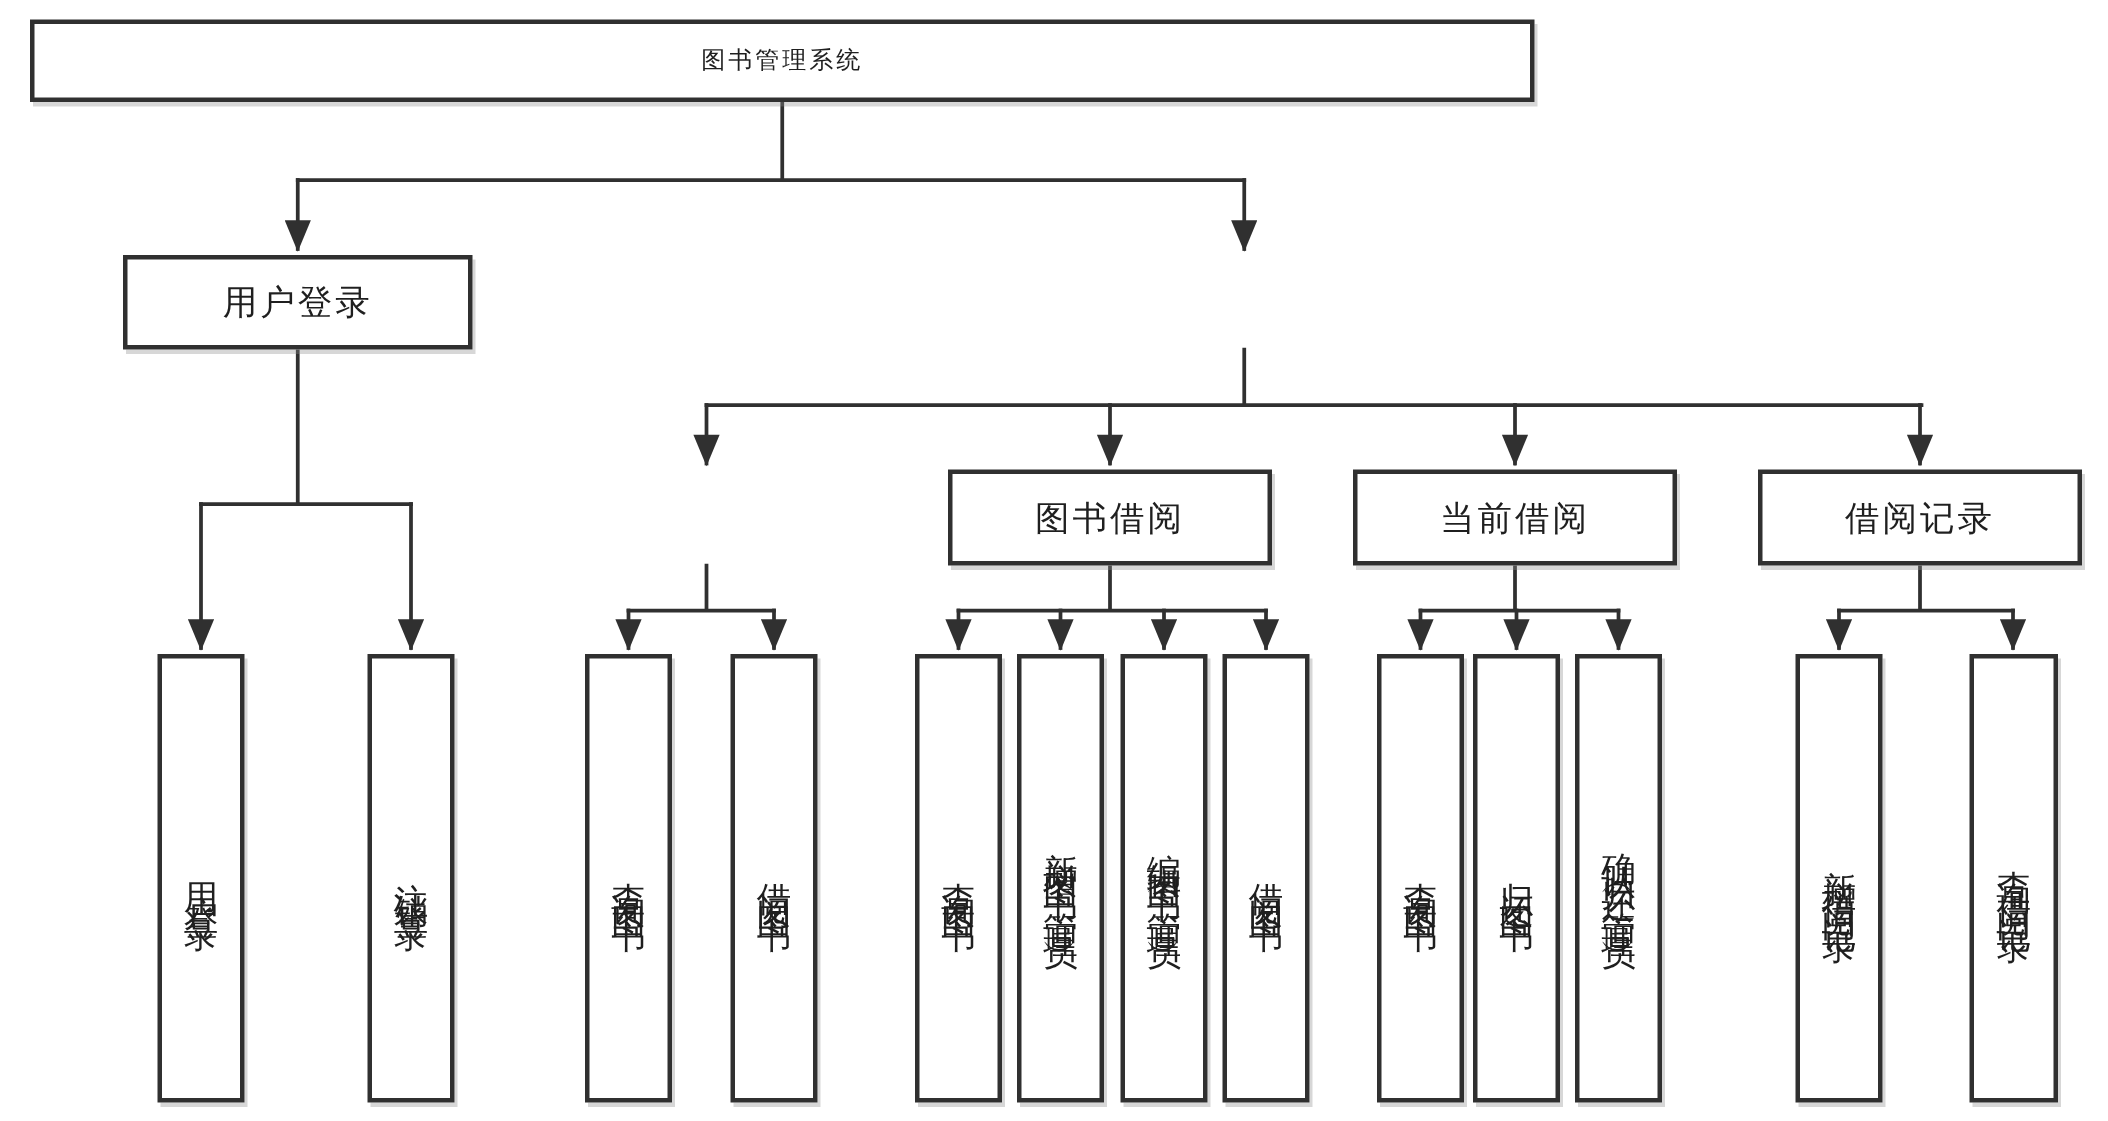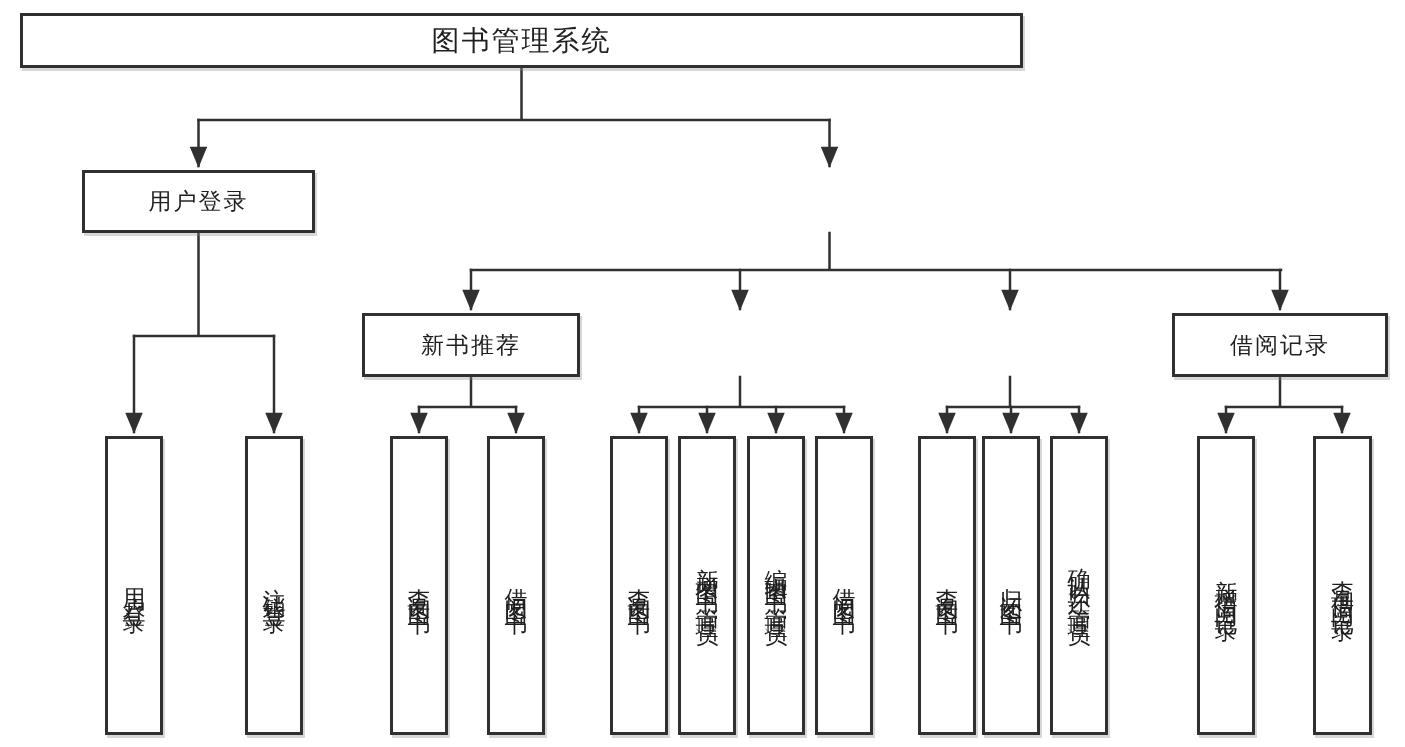--- a/index.html
+++ b/index.html
@@ -22,21 +22,21 @@
   .node{
     position:absolute;box-sizing:border-box;
     border:3px solid var(--line);
     background:#fff;
     display:flex;align-items:center;justify-content:center;
     color:var(--text);
     white-space:nowrap;
     box-shadow:2px 3px 0 rgba(140,140,140,.35);
   }
   .h{font-size:23px;letter-spacing:2px;}
-  .root{font-size:28px;text-align:center;}
+  .root{font-size:16px;text-align:center;}
   .v{
     writing-mode:vertical-rl;
     text-orientation:mixed;
     font-size:23px;
     letter-spacing:8px;
     line-height:1;
   }
   .watermark{
     position:absolute;left:1186px;top:714px;
     font-size:19px;color:var(--wm);
@@ -87,21 +87,22 @@
     <line class="wire" x1="1079" y1="407" x2="1079" y2="432" marker-end="url(#arrowhead)"></line>
 
     <line class="wire" x1="1226" y1="407" x2="1226" y2="432" marker-end="url(#arrowhead)"></line>
     <line class="wire" x1="1342" y1="407" x2="1342" y2="432" marker-end="url(#arrowhead)"></line>
   </svg>
 
   <div class="node h root" style="left:20px;top:13px;width:1003px;height:55px">图书管理系统</div>
 
   <div class="node h" style="left:82px;top:170px;width:233px;height:63px">用户登录</div>
 
-  <div class="node h" style="left:362px;top:313px;width:218px;height:64px">新书推荐</div>
+  <div class="node h" style="left:632px;top:313px;width:216px;height:64px">图书借阅</div>
+  <div class="node h" style="left:902px;top:313px;width:216px;height:64px">当前借阅</div>
   <div class="node h" style="left:1172px;top:313px;width:216px;height:64px">借阅记录</div>
 
   <div class="node v" style="left:105px;top:436px;width:58px;height:299px">用户登录</div>
   <div class="node v" style="left:245px;top:436px;width:58px;height:299px">注销登录</div>
 
   <div class="node v" style="left:390px;top:436px;width:58px;height:299px">查询图书</div>
   <div class="node v" style="left:487px;top:436px;width:58px;height:299px">借阅图书</div>
 
   <div class="node v" style="left:610px;top:436px;width:58px;height:299px">查询图书</div>
   <div class="node v" style="left:678px;top:436px;width:58px;height:299px">新增图书（管理员）</div>

